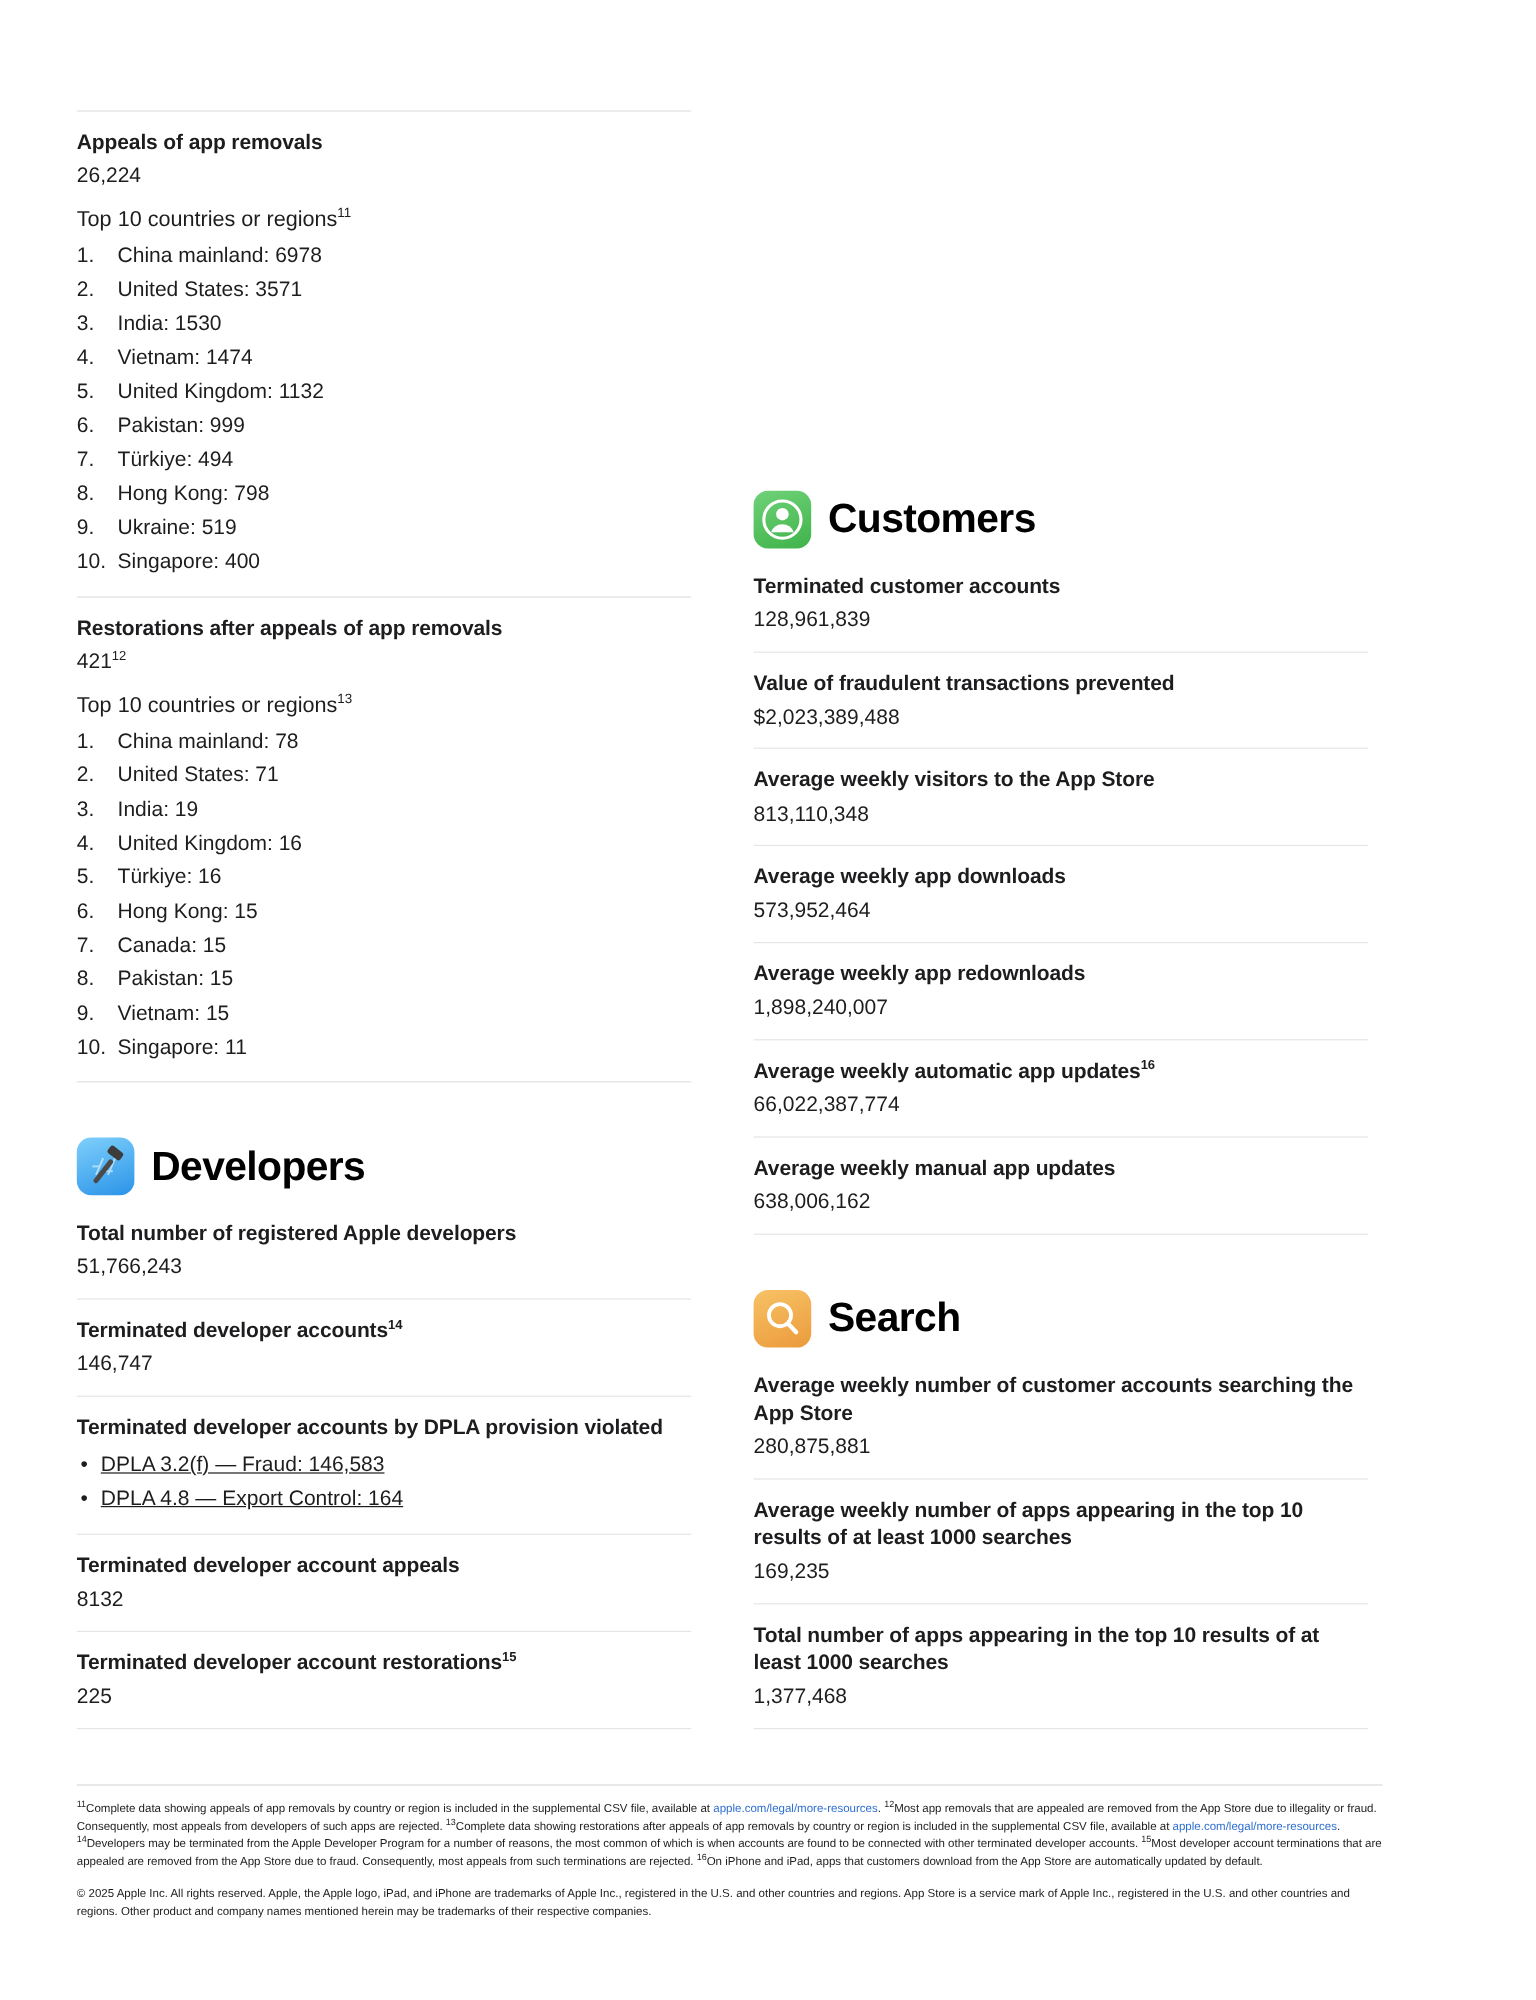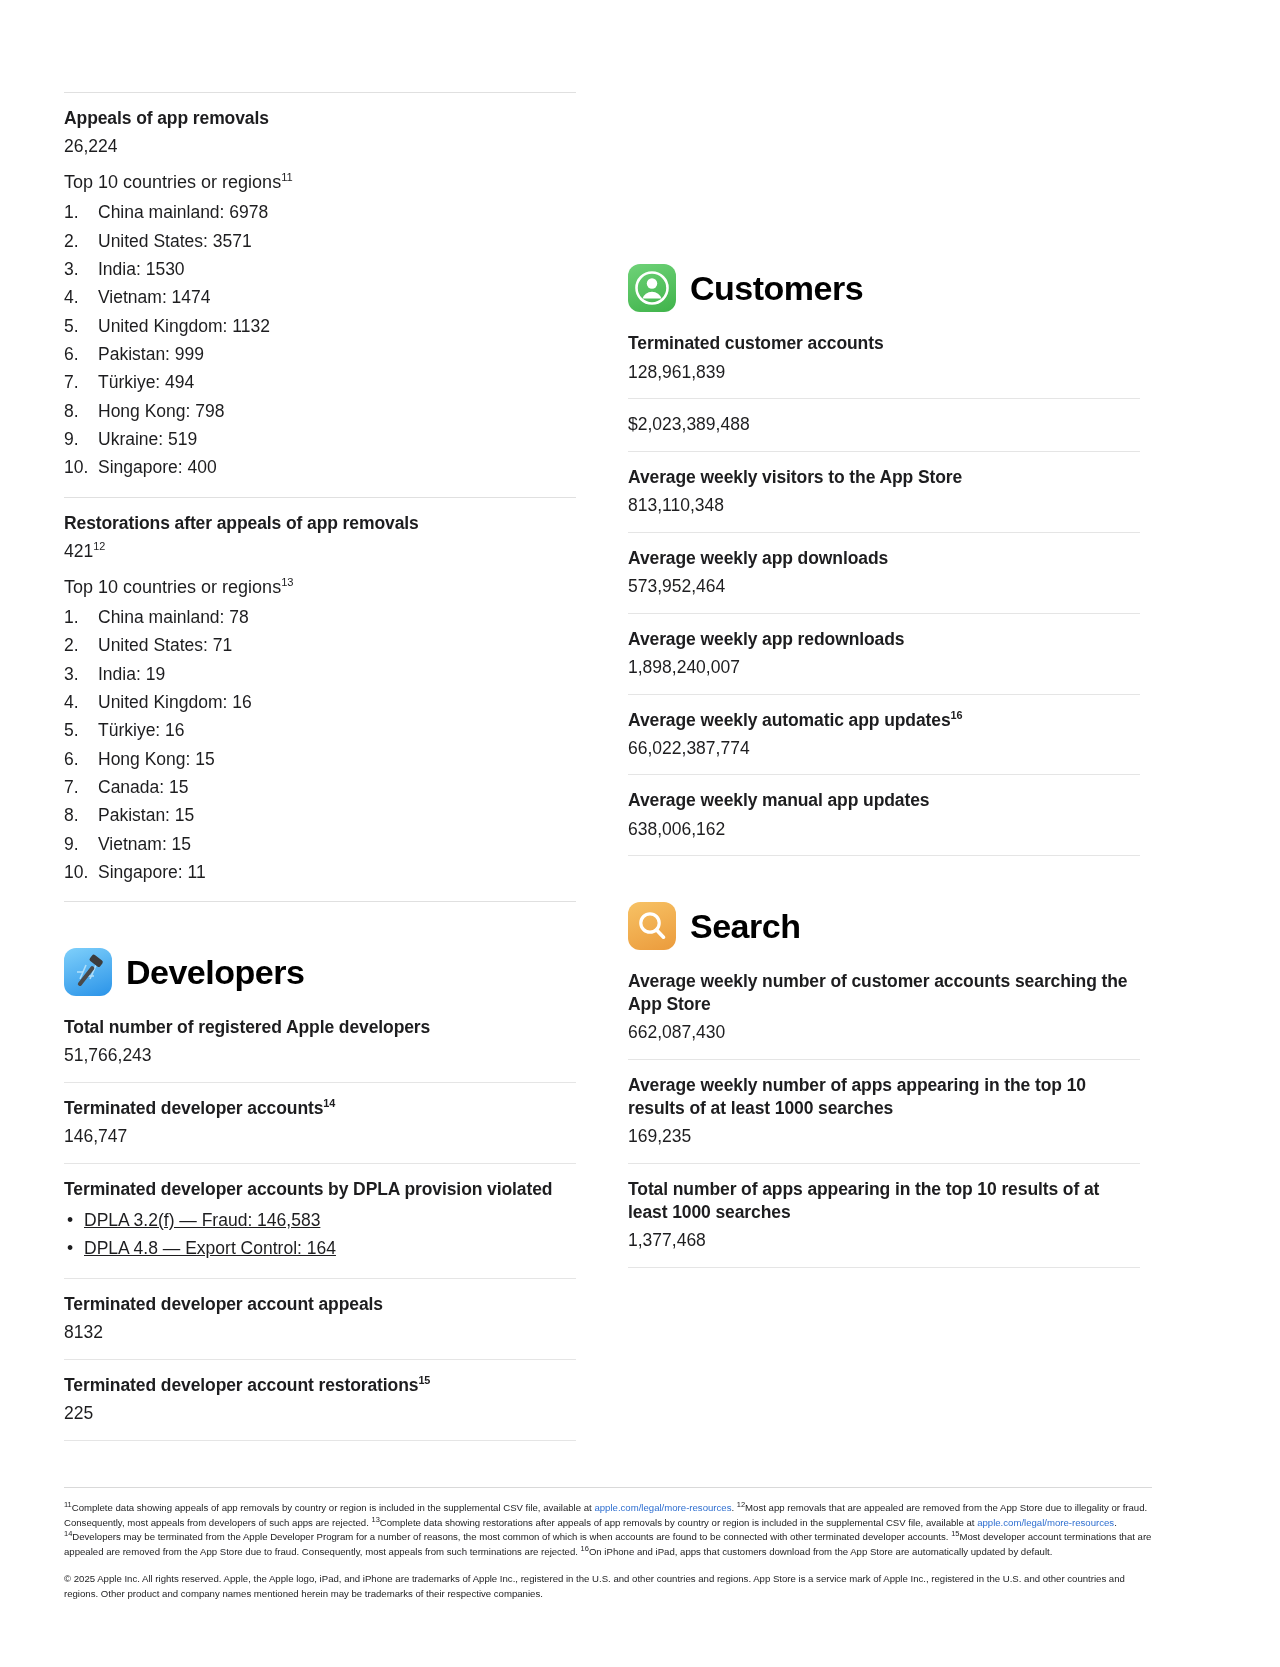--- a/index.html
+++ b/index.html
@@ -23,21 +23,21 @@
     height: 1667px;
     padding: 0;
   }
   .columns {
     position: absolute;
     left: 64px;
     top: 92px;
     width: 1088px;
     display: flex;
     gap: 52px;
-    align-items: center;
+    align-items: flex-end;
   }
   .col {
     width: 512px;
     flex: 0 0 512px;
   }
   .col-right { width: 512px; flex: 0 0 512px; }
 
   .rule {
     height: 1px;
     background: #e0e0e0;
@@ -352,20 +352,21 @@
         <span class="section-title">Customers</span>
       </div>
 
       <div class="block">
         <div class="block-label">Terminated customer accounts</div>
         <div class="block-value">128,961,839</div>
       </div>
 
       <div class="rule thin"></div>
       <div class="block">
+        <div class="block-label">Value of fraudulent transactions prevented</div>
         <div class="block-value">$2,023,389,488</div>
       </div>
 
       <div class="rule thin"></div>
       <div class="block">
         <div class="block-label">Average weekly visitors to the App Store</div>
         <div class="block-value">813,110,348</div>
       </div>
 
       <div class="rule thin"></div>
@@ -398,21 +399,21 @@
           <svg width="48" height="48" viewBox="0 0 48 48" aria-hidden="true">
             <circle cx="22" cy="21" r="9.2" fill="none" stroke="#ffffff" stroke-width="3.2"></circle>
             <line x1="28.6" y1="28" x2="35.5" y2="35.2" stroke="#ffffff" stroke-width="3.6" stroke-linecap="round"></line>
           </svg>
         </span>
         <span class="section-title">Search</span>
       </div>
 
       <div class="block">
         <div class="block-label">Average weekly number of customer accounts searching the App Store</div>
-        <div class="block-value">662,087,430</div>
+        <div class="block-value">280,875,881</div>
       </div>
 
       <div class="rule thin"></div>
       <div class="block">
         <div class="block-label">Average weekly number of apps appearing in the top 10 results of at least 1000 searches</div>
         <div class="block-value">169,235</div>
       </div>
 
       <div class="rule thin"></div>
       <div class="block">

